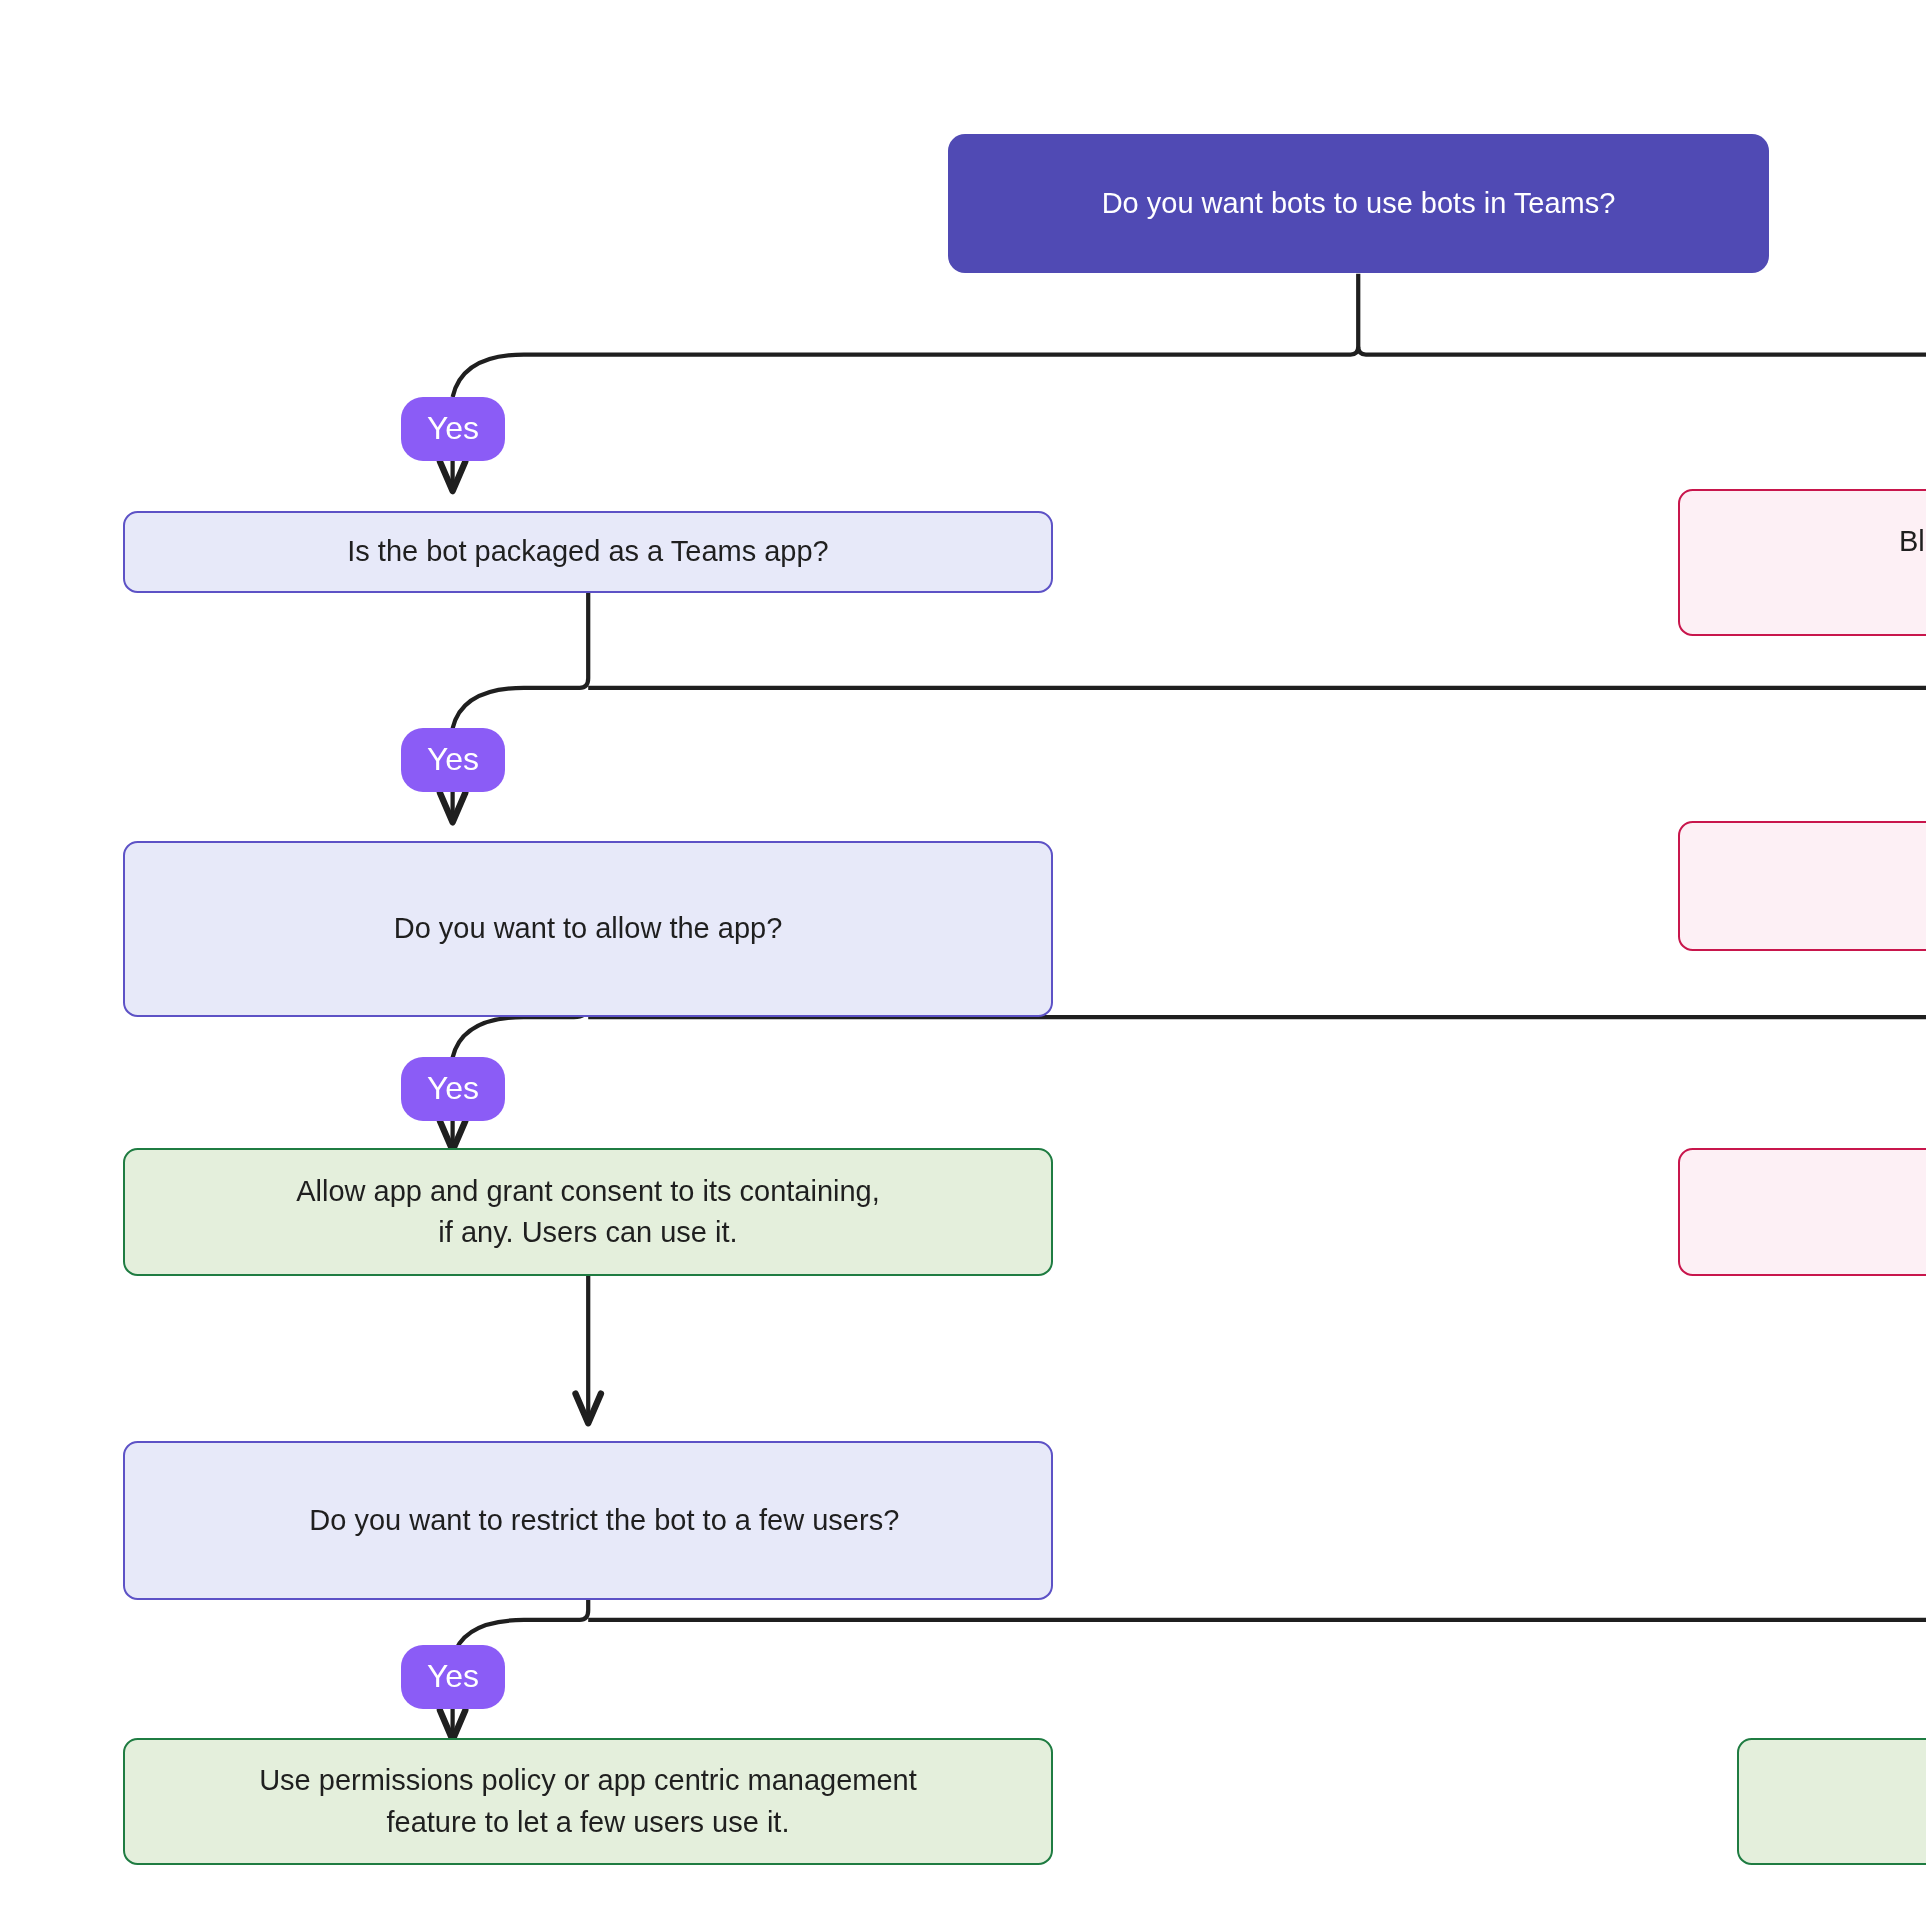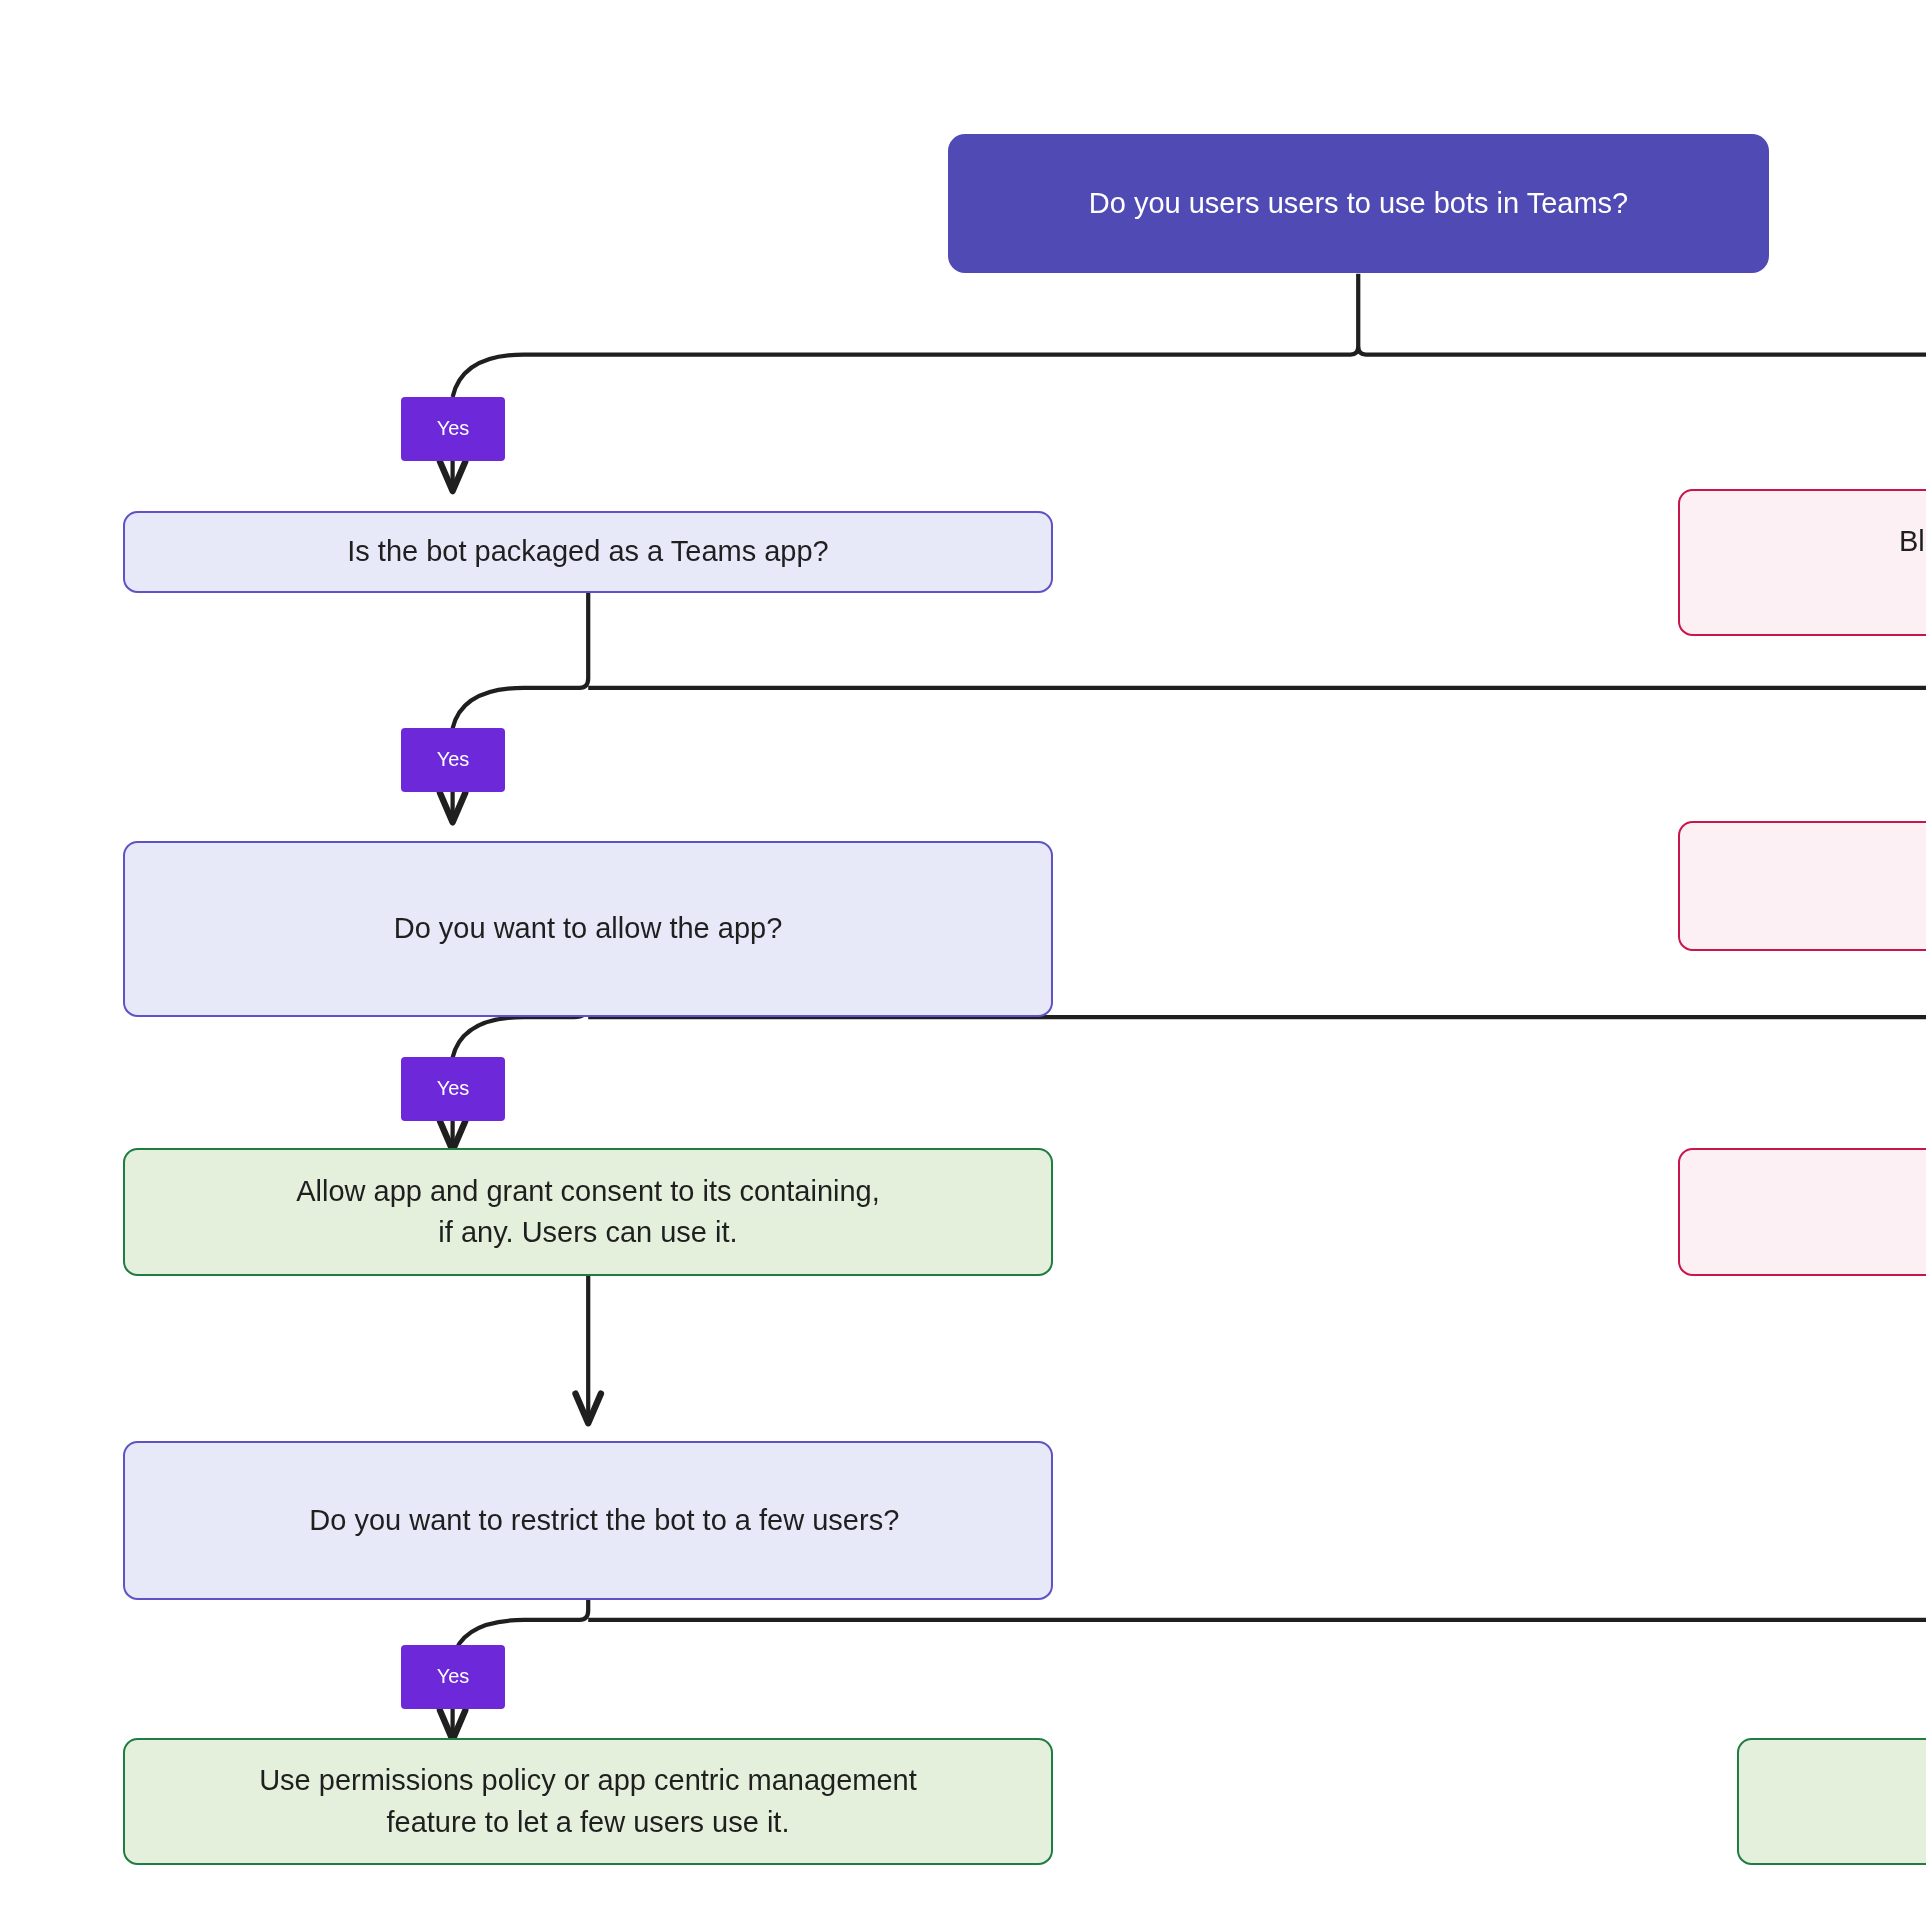--- a/index.html
+++ b/index.html
@@ -66,24 +66,24 @@
     border-color: #1f7c42;
     color: #1f1f1f;
     font-size: 29px;
   }
   .edge-label {
     position: absolute;
     box-sizing: border-box;
     display: flex;
     align-items: center;
     justify-content: center;
-    background: #6d28d9;
+    background: #8b5cf6;
     color: #ffffff;
-    border-radius: 4px;
-    font-size: 20px;
+    border-radius: 22px;
+    font-size: 32px;
     line-height: 1;
     padding-bottom: 2.3px;
   }
 </style>
 </head>
 <body>
 
 <div id="stage">
 
   <svg id="edges" viewBox="0 0 7178 5378" xmlns="http://www.w3.org/2000/svg">
@@ -123,21 +123,21 @@
       <path d="M1527,3310 L1527,3690" marker-end="url(#arrowhead)"></path>
 
       <path d="M1527,4100 L1527,4180 Q1527,4205 1505,4205 L1360,4205 Q1200,4205 1175,4305"></path>
       <path d="M1175,4435 L1175,4512" marker-end="url(#arrowhead)"></path>
 
       <path d="M1527,4205 L5510,4205 Q5700,4205 5755,4305"></path>
       <path d="M5755,4435 L5755,4512" marker-end="url(#arrowhead)"></path>
     </g>
   </svg>
 
-  <div class="node node-root" style="left:948px; top:134px; width:821px; height:139px;">Do you users users to use bots in Teams?</div>
+  <div class="node node-root" style="left:948px; top:134px; width:821px; height:139px;">Do you want bots to use bots in Teams?</div>
 
   <div class="node node-decision" style="left:123px; top:491px; width:930px; height:82px;">Is the bot packaged as a Teams app?</div>
 
   <div class="node node-block" style="left:1678px; top:489px; width:940px; height:147px;">Block app containing the bot or disable
 custom app upload.</div>
 
   <div class="node node-decision" style="left:123px; top:821px; width:930px; height:176px;text-align:center;">Do you want to allow the app?</div>
 
   <div class="node node-block" style="left:1678px; top:821px; width:940px; height:130px;">Users can’t use it.</div>
 

